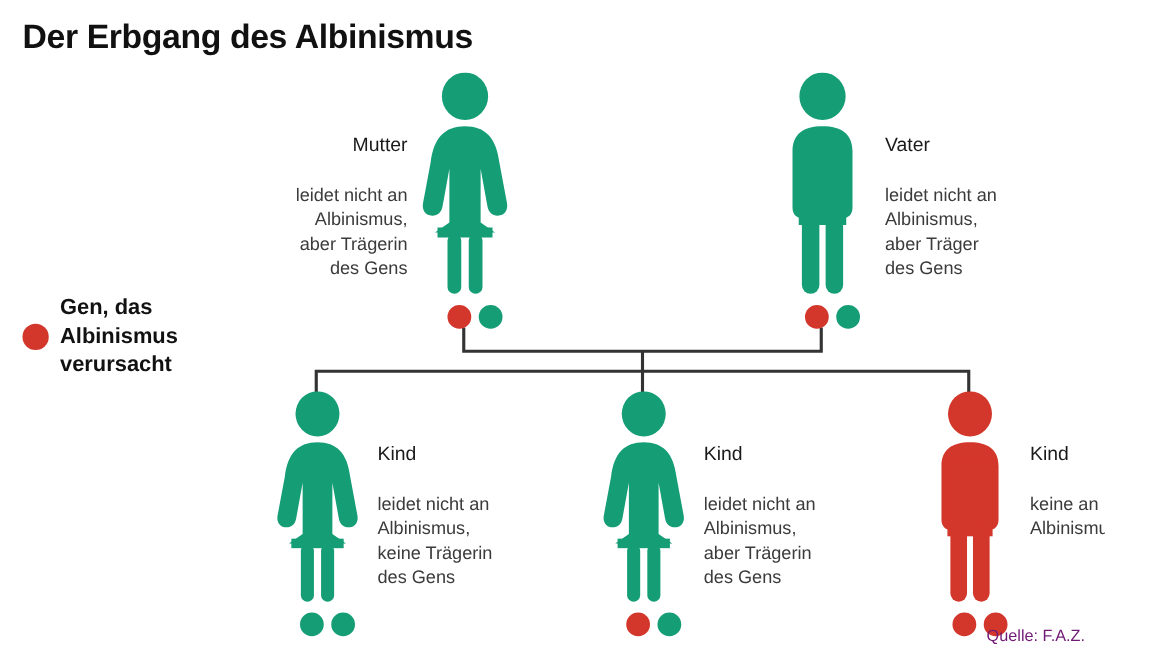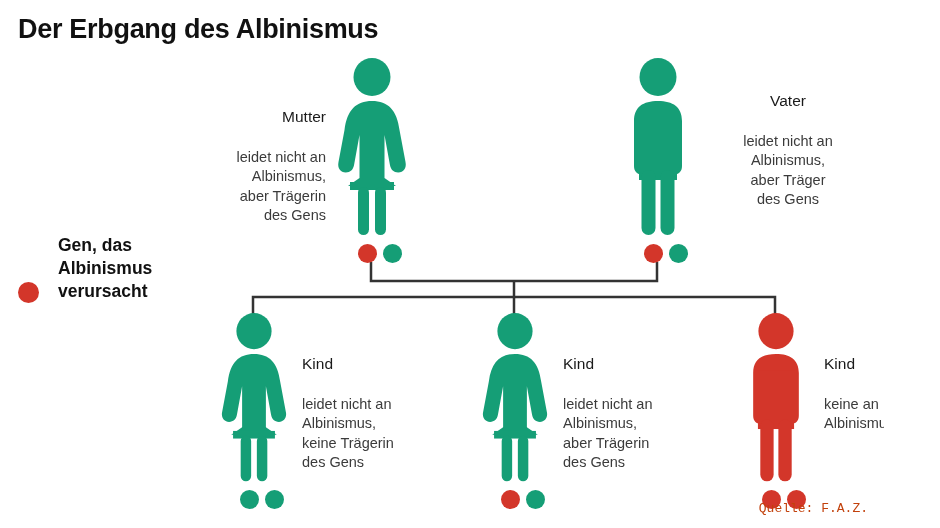--- a/index.html
+++ b/index.html
@@ -29,22 +29,22 @@
     letter-spacing: -0.3px;
     white-space: nowrap;
   }
 
   
   #legend {
     position: absolute;
     left: 18px;
     top: 234px;
     display: flex;
-    align-items: flex-end;
-    gap: 19px;
+    align-items: center;
+    gap: 9px;
   }
   #legend-dot {
     width: 21px;
     height: 21px;
     border-radius: 50%;
     flex: 0 0 auto;
     margin-top: 2px;
   }
   #legend-text {
     font-size: 17.5px;
@@ -174,21 +174,21 @@
           <rect x="17" y="60" width="38" height="62"></rect>
           <rect x="19.5" y="112" width="14" height="65" rx="7"></rect>
           <rect x="38.5" y="112" width="14" height="65" rx="7"></rect>
         </g>
       </svg>
     </div>
     <div class="genes" style="left:22px; top:186px;">
       <span class="gene-dot" style="background: rgb(211, 54, 42);"></span>
       <span class="gene-dot" style="background: rgb(21, 158, 118);"></span>
     </div>
-    <div class="caption left-align" style="left:86px; top:14px; width:160px;text-align:center;">
+    <div class="caption left-align" style="left:86px; top:30px; width:160px;">
       <span class="role">Vater</span>
       <span>leidet nicht an
 Albinismus,
 aber Träger
 des Gens</span>
     </div>
   </div>
 
   <div class="person" style="left:218px; top:313px;">
     <div class="figure-wrap">
@@ -256,15 +256,15 @@
       <span class="gene-dot" style="background: rgb(211, 54, 42);"></span>
       <span class="gene-dot" style="background: rgb(211, 54, 42);"></span>
     </div>
     <div class="caption left-align" style="left:84px; top:22px; width:150px;">
       <span class="role">Kind</span>
       <span>keine an
 Albinismus</span>
     </div>
   </div>
 
-  <div id="source" style="color: #c2410c; font-family: Liberation Mono, monospace;">Quelle: F.A.Z.</div>
+  <div id="source" style="color: #701a75;">Quelle: F.A.Z.</div>
 
 </div>
 
 </body></html>

